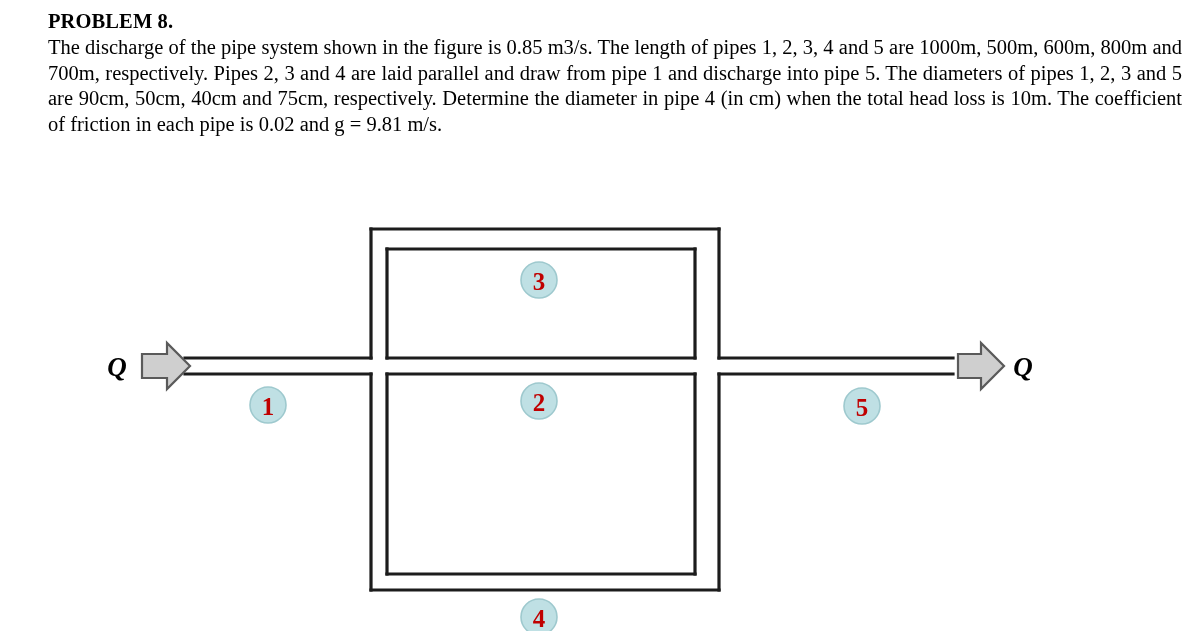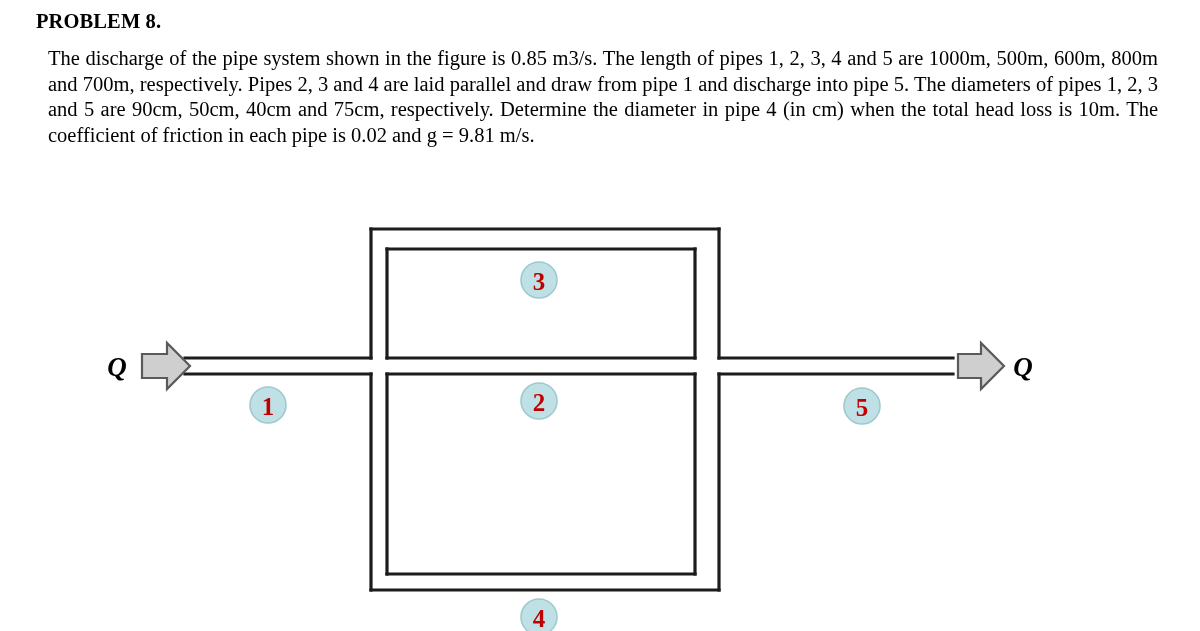--- a/index.html
+++ b/index.html
@@ -13,37 +13,37 @@
     height: 631px;
     position: relative;
     overflow: hidden;
     font-family: "Liberation Serif", "DejaVu Serif", serif;
     color: #000000;
   }
 
   
   #problem-block {
     position: absolute;
-    left: 36px;
+    left: 48px;
     top: 8px;
     width: 1134px;
   }
   #problem-heading {
     font-weight: bold;
     font-size: 20.5px;
     line-height: 26px;
     letter-spacing: 0.1px;
     margin: 0 0 1px 0;
   }
   #problem-body {
     font-size: 20.5px;
     line-height: 25.5px;
     text-align: justify;
     text-justify: inter-word;
-    margin: 12px;
+    margin: 0;
     hyphens: none;
   }
 
   
   #figure {
     position: absolute;
     left: 0;
     top: 168px;
     width: 1200px;
     height: 463px;

